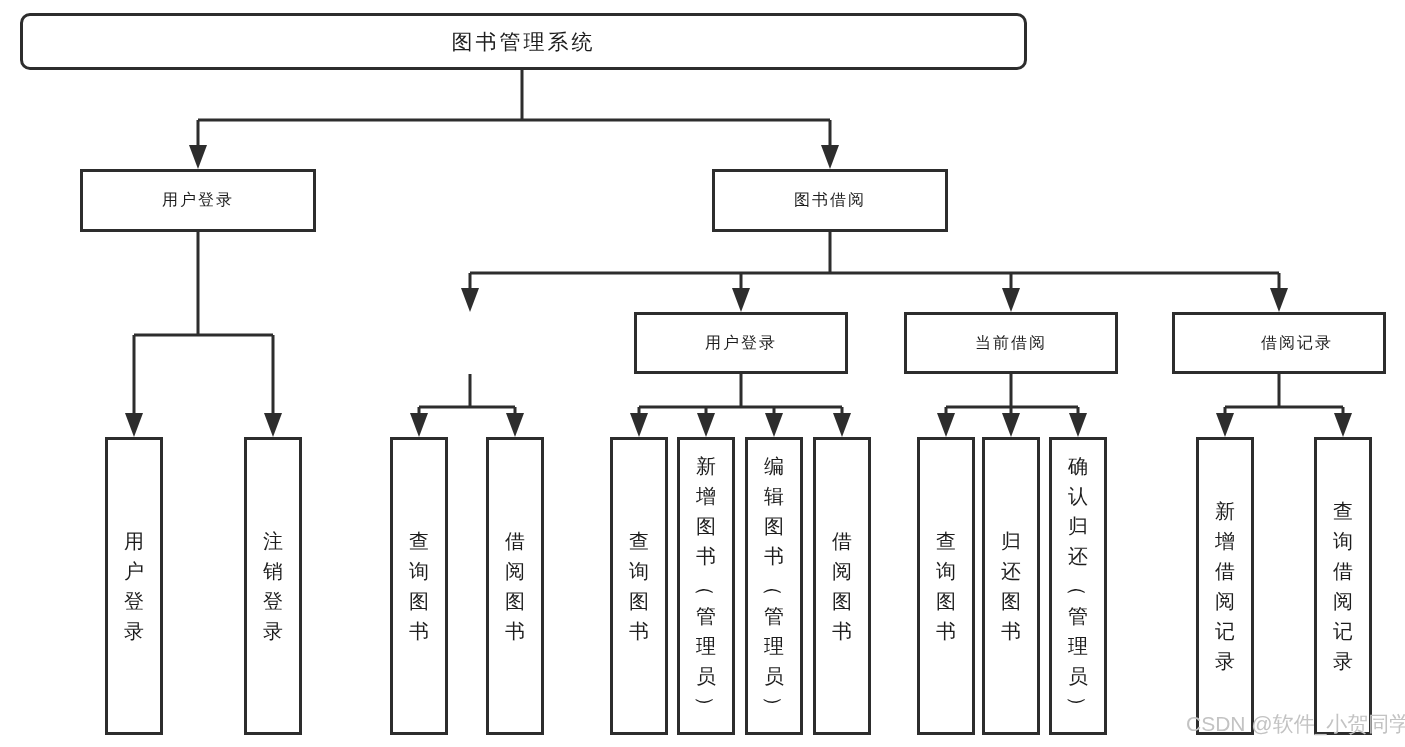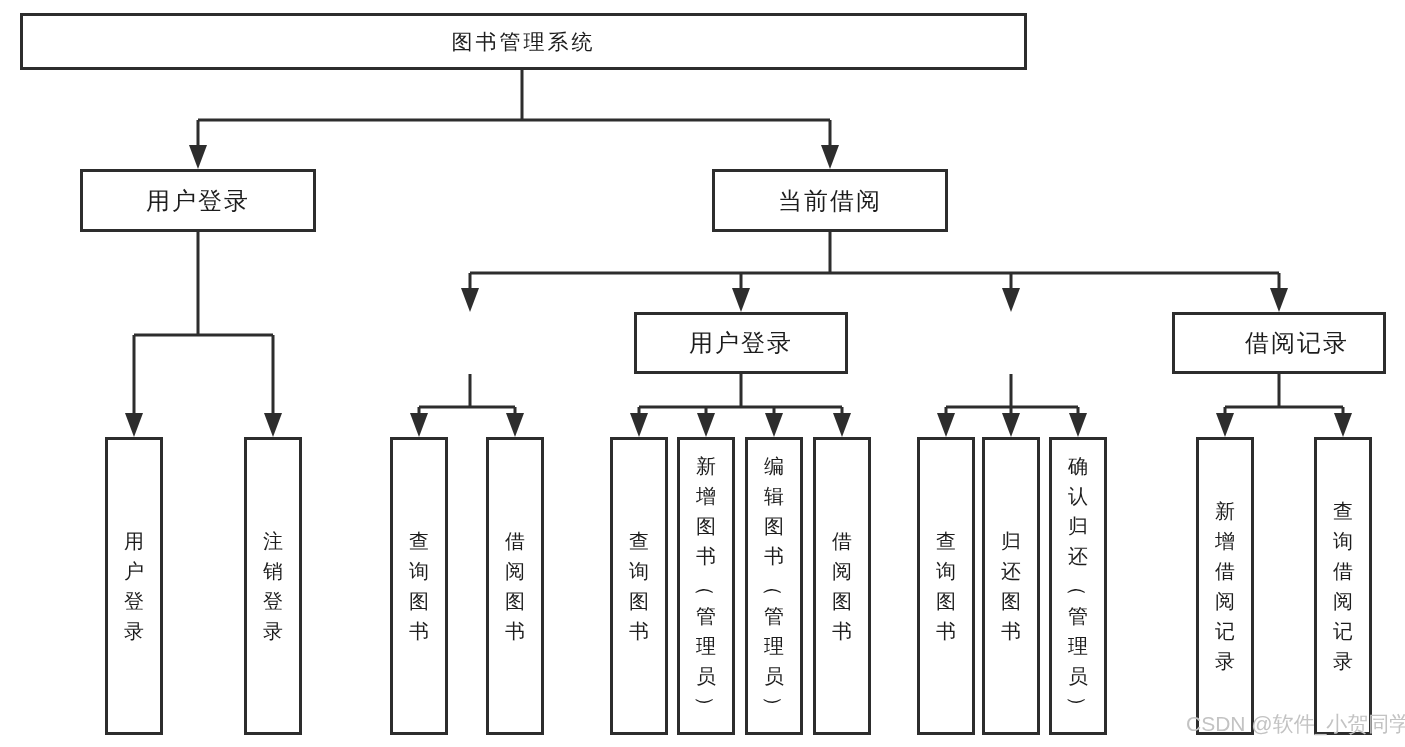--- a/index.html
+++ b/index.html
@@ -22,21 +22,21 @@
   .wires .c-line{stroke:var(--line);stroke-width:3;fill:none;}
   .wires .c-arrow{fill:var(--line);stroke:none;}
   .box{
     position:absolute;
     background:var(--boxbg);
     border:3px solid var(--line);
     z-index:2;
     display:flex;align-items:center;justify-content:center;
   }
   .hlabel{
-    font-size:24px;
+    font-size:16px;
     letter-spacing:2px;
     color:var(--text);
     white-space:nowrap;
   }
   .root .hlabel{font-size:21px;letter-spacing:3px;}
   .leaf{
     top:437px;width:58px;height:298px;
     flex-direction:column;
   }
   .vlabel{
@@ -95,33 +95,36 @@
       <polygon class="c-arrow" points="1002,413 1020,413 1011,437"></polygon>
       <polygon class="c-arrow" points="1069,413 1087,413 1078,437"></polygon>
     </g>
     <g>
       <path class="c-line" d="M1279,374 V407 M1225,407 H1343 M1225,407 V416 M1343,407 V416"></path>
       <polygon class="c-arrow" points="1216,413 1234,413 1225,437"></polygon>
       <polygon class="c-arrow" points="1334,413 1352,413 1343,437"></polygon>
     </g>
   </svg>
 
-  <div class="box root" style="left:20px;top:13px;width:1007px;height:57px;">
+  <div class="box root" style="left:20px;top:13px;width:1007px;height:57px;border-radius:10px;">
     <span class="hlabel">图书管理系统</span>
   </div>
 
   <div class="box" style="left:80px;top:169px;width:236px;height:63px;">
     <span class="hlabel">用户登录</span>
   </div>
   <div class="box" style="left:712px;top:169px;width:236px;height:63px;">
-    <span class="hlabel">当前借阅</span>
+    <span class="hlabel">图书借阅</span>
   </div>
 
   <div class="box" style="left:634px;top:312px;width:214px;height:62px;">
     <span class="hlabel">用户登录</span>
+  </div>
+  <div class="box" style="left:904px;top:312px;width:214px;height:62px;">
+    <span class="hlabel">当前借阅</span>
   </div>
   <div class="box" style="left:1172px;top:312px;width:214px;height:62px;padding-left:36px;">
     <span class="hlabel">借阅记录</span>
   </div>
 
   <div class="box leaf" style="left:105px;">
     <div class="vlabel">
         <span class="vchar">用</span>
         <span class="vchar">户</span>
         <span class="vchar">登</span>

